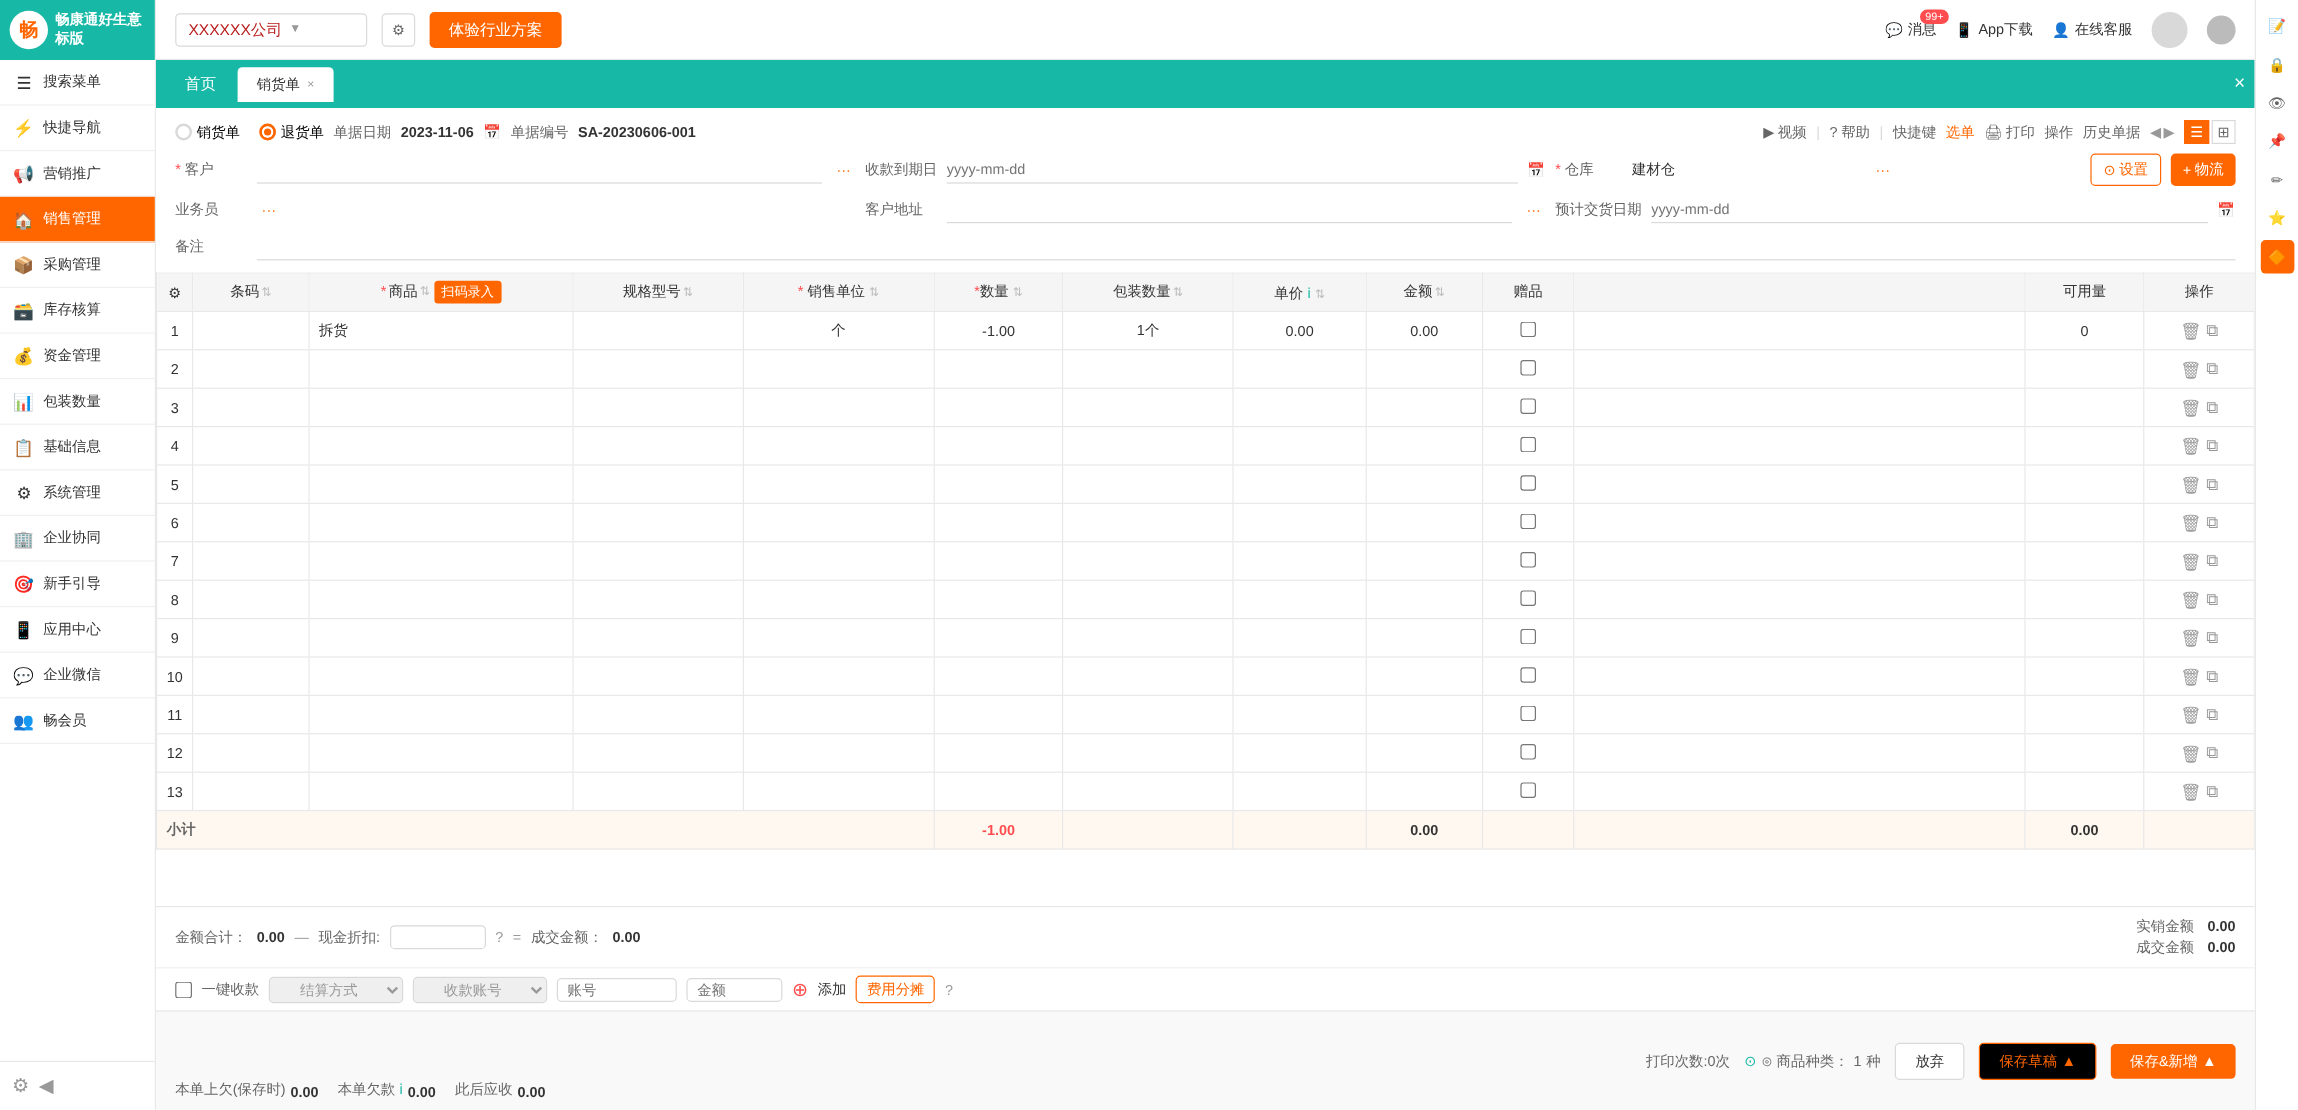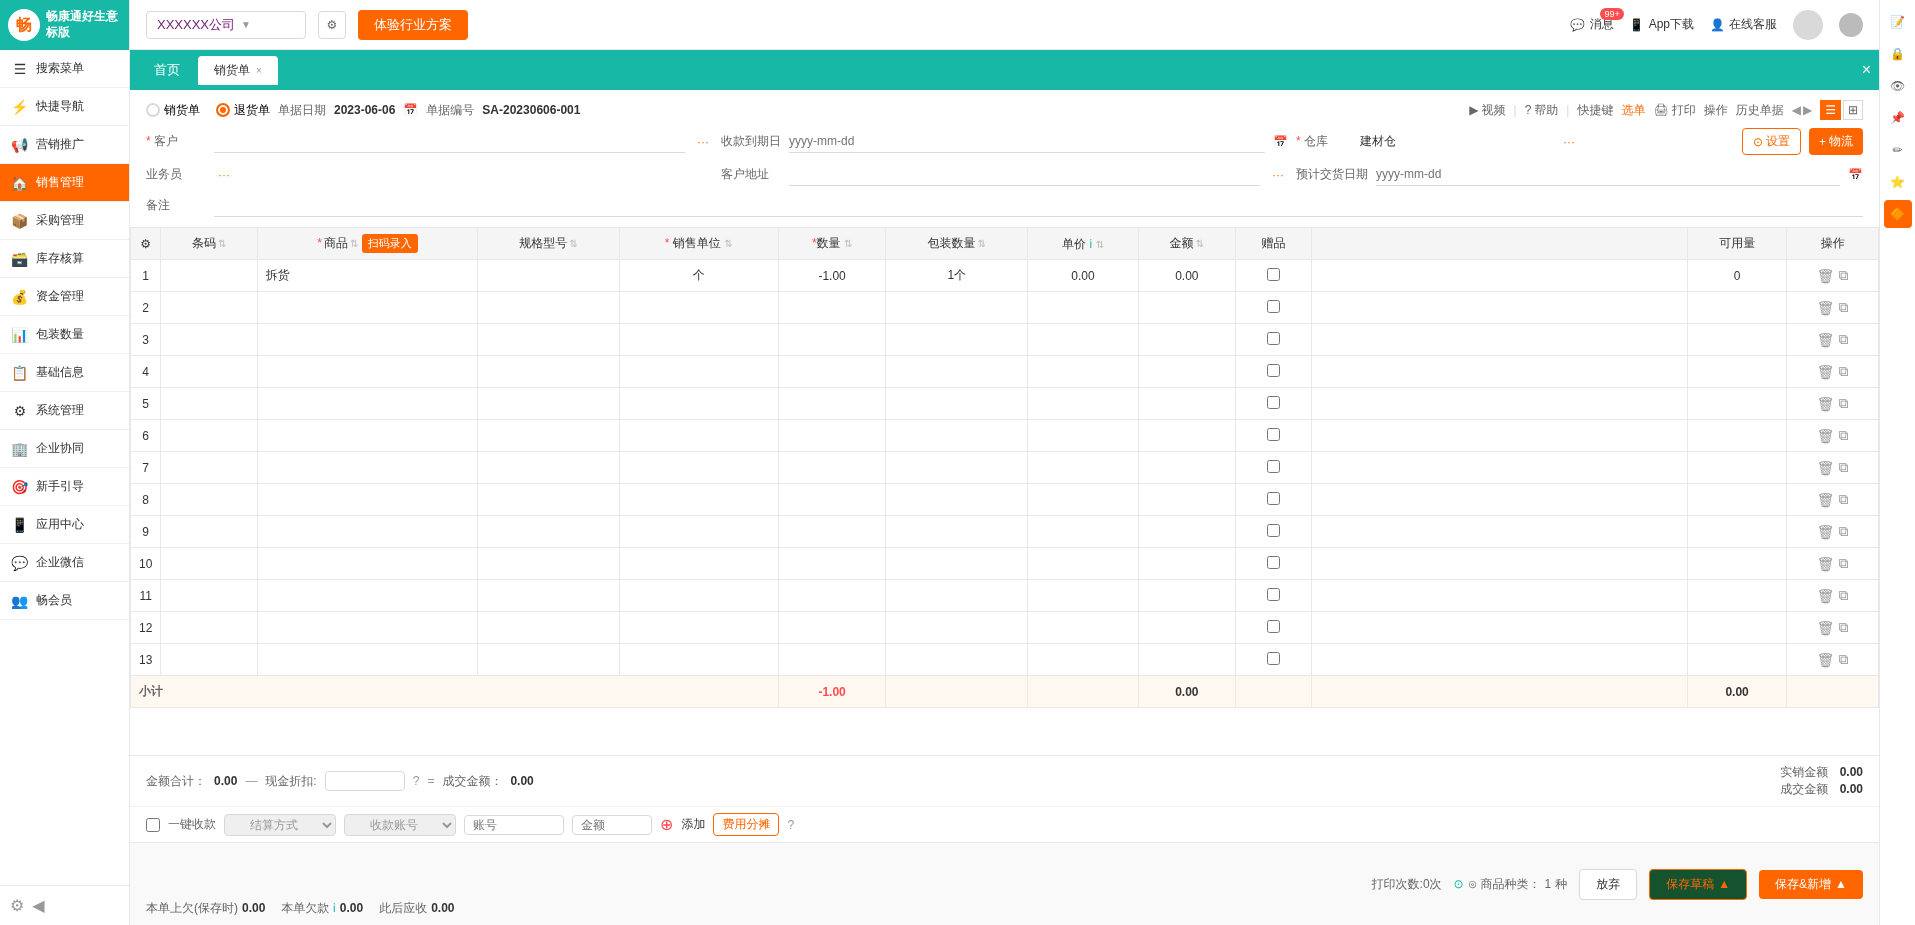--- a/index.html
+++ b/index.html
@@ -15,21 +15,21 @@
     .sidebar-item-label { font-size: 12px; }
     .sidebar-bottom { margin-top: auto; display: flex; align-items: center; padding: 10px; gap: 8px; border-top: 1px solid #e8e8e8; }
     .sidebar-bottom-icon { color: #999; cursor: pointer; font-size: 16px; }
 
     
     .main { flex: 1; display: flex; flex-direction: column; overflow: hidden; }
 
     
     .topbar { height: 50px; background: #fff; display: flex; align-items: center; padding: 0 16px; border-bottom: 1px solid #e8e8e8; gap: 12px; }
     .company-select { display: flex; align-items: center; gap: 6px; padding: 4px 10px; border: 1px solid #d9d9d9; border-radius: 4px; cursor: pointer; min-width: 160px; }
-    .company-name { color: #701a75; font-size: 13px; }
+    .company-name { color: #b91c1c; font-size: 13px; }
     .chevron-down { color: #999; font-size: 10px; }
     .gear-btn { width: 28px; height: 28px; display: flex; align-items: center; justify-content: center; border: 1px solid #d9d9d9; border-radius: 4px; cursor: pointer; color: #666; }
     .trial-btn { background: #ff6600; color: #fff; border: none; padding: 6px 16px; border-radius: 4px; cursor: pointer; font-size: 13px; }
     .topbar-right { margin-left: auto; display: flex; align-items: center; gap: 16px; }
     .topbar-icon-item { display: flex; align-items: center; gap: 4px; cursor: pointer; color: #333; position: relative; }
     .badge { position: absolute; top: -8px; right: -10px; background: #ff4d4f; color: #fff; font-size: 9px; padding: 1px 4px; border-radius: 8px; min-width: 18px; text-align: center; }
     .avatar { width: 30px; height: 30px; border-radius: 50%; background: #d9d9d9; }
 
     
     .tabbar { height: 40px; background: #17b8a6; display: flex; align-items: center; padding: 0 8px; gap: 2px; }
@@ -87,29 +87,29 @@
     .footer-payment { display: flex; align-items: center; gap: 8px; padding: 6px 16px; }
     .checkbox-small { width: 14px; height: 14px; }
     .payment-label { color: #666; }
     .payment-input { border: 1px solid #d9d9d9; border-radius: 4px; padding: 2px 8px; width: 100px; color: #999; }
     .payment-select { border: 1px solid #d9d9d9; border-radius: 4px; padding: 2px 21px; color: #999; }
     .fee-split-btn { border: 1px solid #ff6600; color: #ff6600; background: #fff; padding: 2px 8px; border-radius: 4px; cursor: pointer; }
     .help-icon { color: #999; cursor: pointer; }
 
     
     .bottom-bar { display: flex; align-items: center; padding: 8px 16px; background: #f9f9f9; border-top: 1px solid #e8e8e8; gap: 16px; }
-    .bottom-stat { display: flex; align-items: center; gap: 4px; color: #666; margin-top: 48px; }
+    .bottom-stat { display: flex; align-items: flex-end; gap: 4px; color: #666; margin-top: 48px; }
     .bottom-stat-label { }
     .bottom-stat-value { color: #333; font-weight: bold; }
     .bottom-info-icon { color: #17b8a6; cursor: pointer; }
     .bottom-right { margin-left: auto; display: flex; align-items: center; gap: 12px; }
     .print-info { color: #666; }
     .product-count { display: flex; align-items: center; gap: 4px; color: #666; }
     .abandon-btn { border: 1px solid #d9d9d9; background: #fff; padding: 6px 16px; border-radius: 4px; cursor: pointer; color: #333; }
-    .save-draft-btn { border: 1px solid #ff6600; background: #14532d; color: #ff6600; padding: 6px 16px; border-radius: 4px; cursor: pointer; display: flex; align-items: center; gap: 4px; }
+    .save-draft-btn { border: 1px solid #ff6600; background: #000000; color: #ff6600; padding: 6px 16px; border-radius: 4px; cursor: pointer; display: flex; align-items: center; gap: 4px; }
     .save-new-btn { background: #ff6600; color: #fff; border: none; padding: 6px 16px; border-radius: 4px; cursor: pointer; display: flex; align-items: center; gap: 4px; }
 
     
     .right-panel { width: 36px; background: #fff; border-left: 1px solid #e8e8e8; display: flex; flex-direction: column; align-items: center; padding: 8px 0; gap: 4px; flex-shrink: 0; }
     .right-panel-btn { width: 28px; height: 28px; display: flex; align-items: center; justify-content: center; cursor: pointer; color: #666; border-radius: 4px; }
     .right-panel-btn.orange { background: #ff6600; color: #fff; }
 
     .content-area { flex: 1; display: flex; flex-direction: column; overflow: hidden; position: relative; }
 
     
@@ -254,21 +254,21 @@
             <span class="radio-circle"></span>
             <span>销货单</span>
           </label>
           <label class="radio-item">
             <span class="radio-circle active"></span>
             <span>退货单</span>
           </label>
         </div>
 
         <span class="form-date-label">单据日期</span>
-        <span class="form-date-value">2023-06-06</span>
+        <span class="form-date-value">2023-11-06</span>
         <span class="calendar-icon">📅</span>
 
         <span class="form-num-label">单据编号</span>
         <span class="form-num-value">SA-20230606-001</span>
 
         <div class="form-toolbar">
           <div class="form-toolbar-item">
             <span>▶</span>
             <span>视频</span>
           </div>

